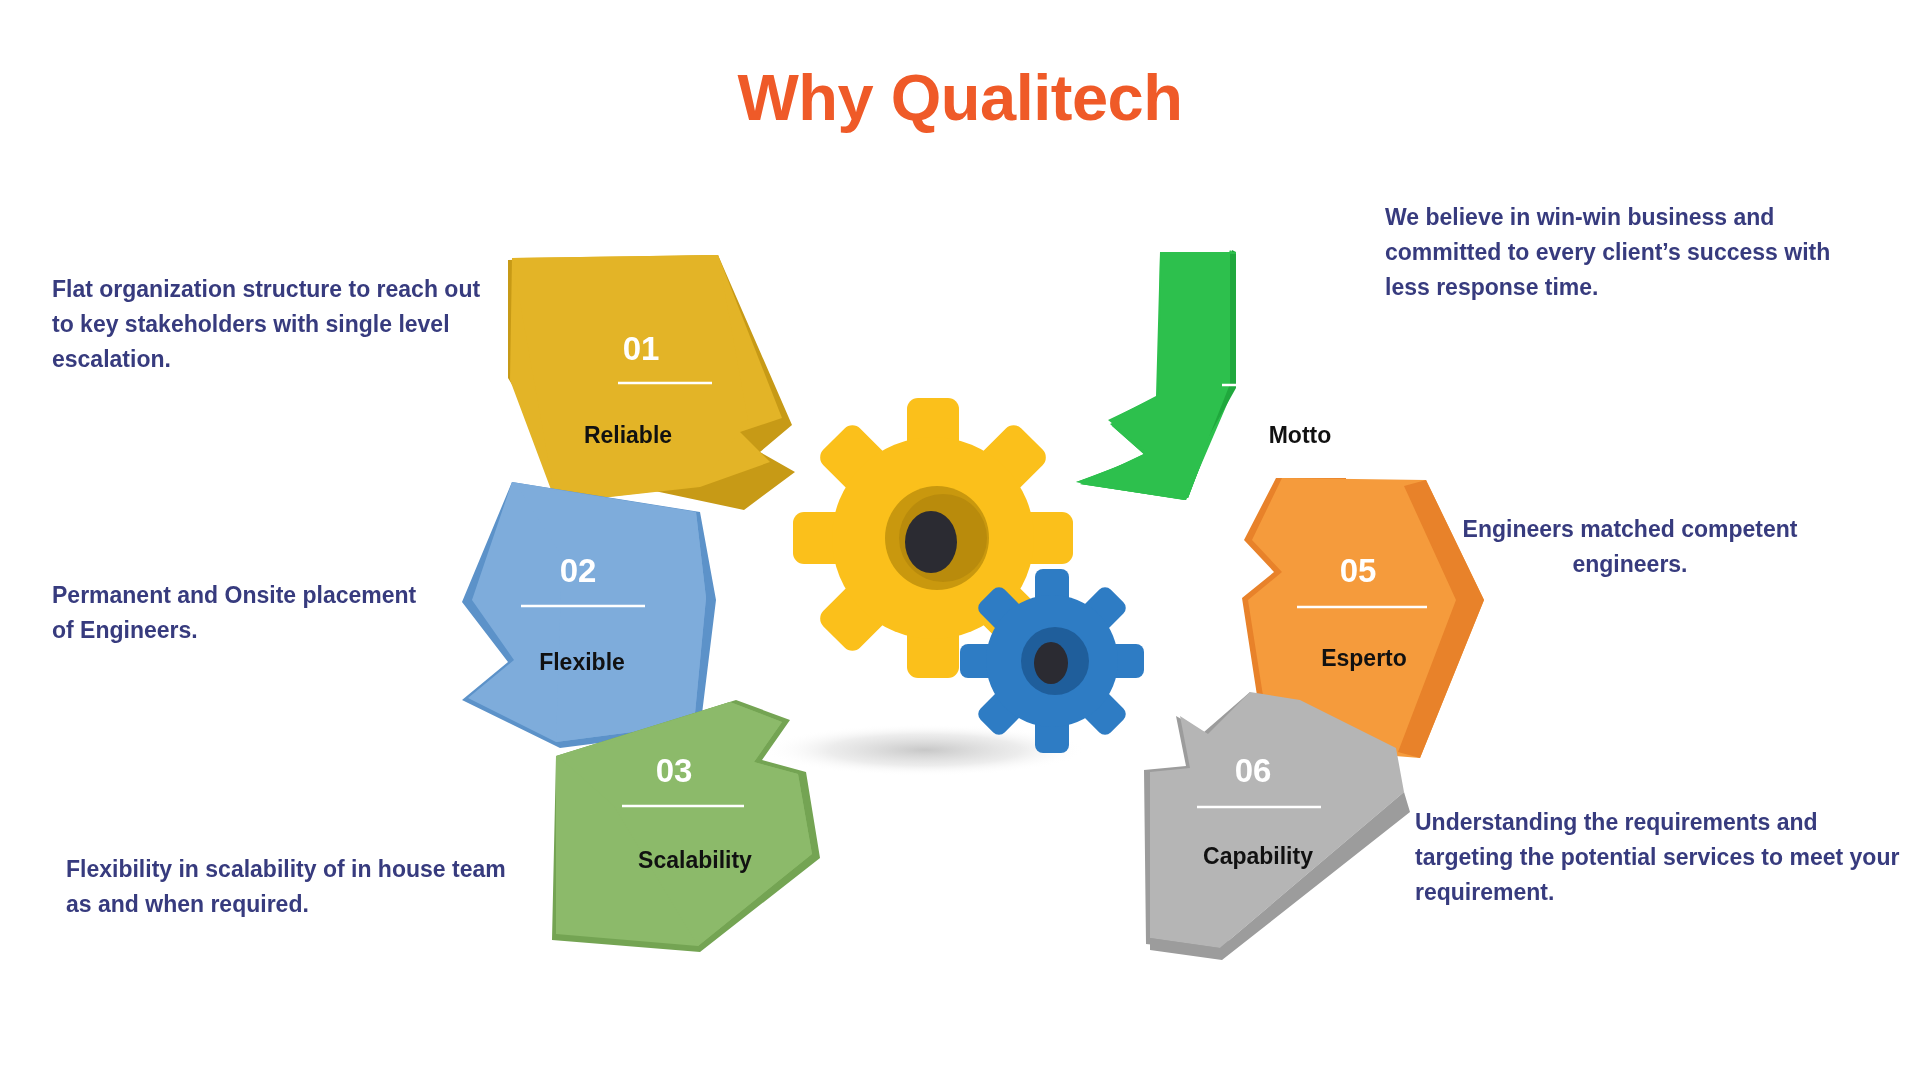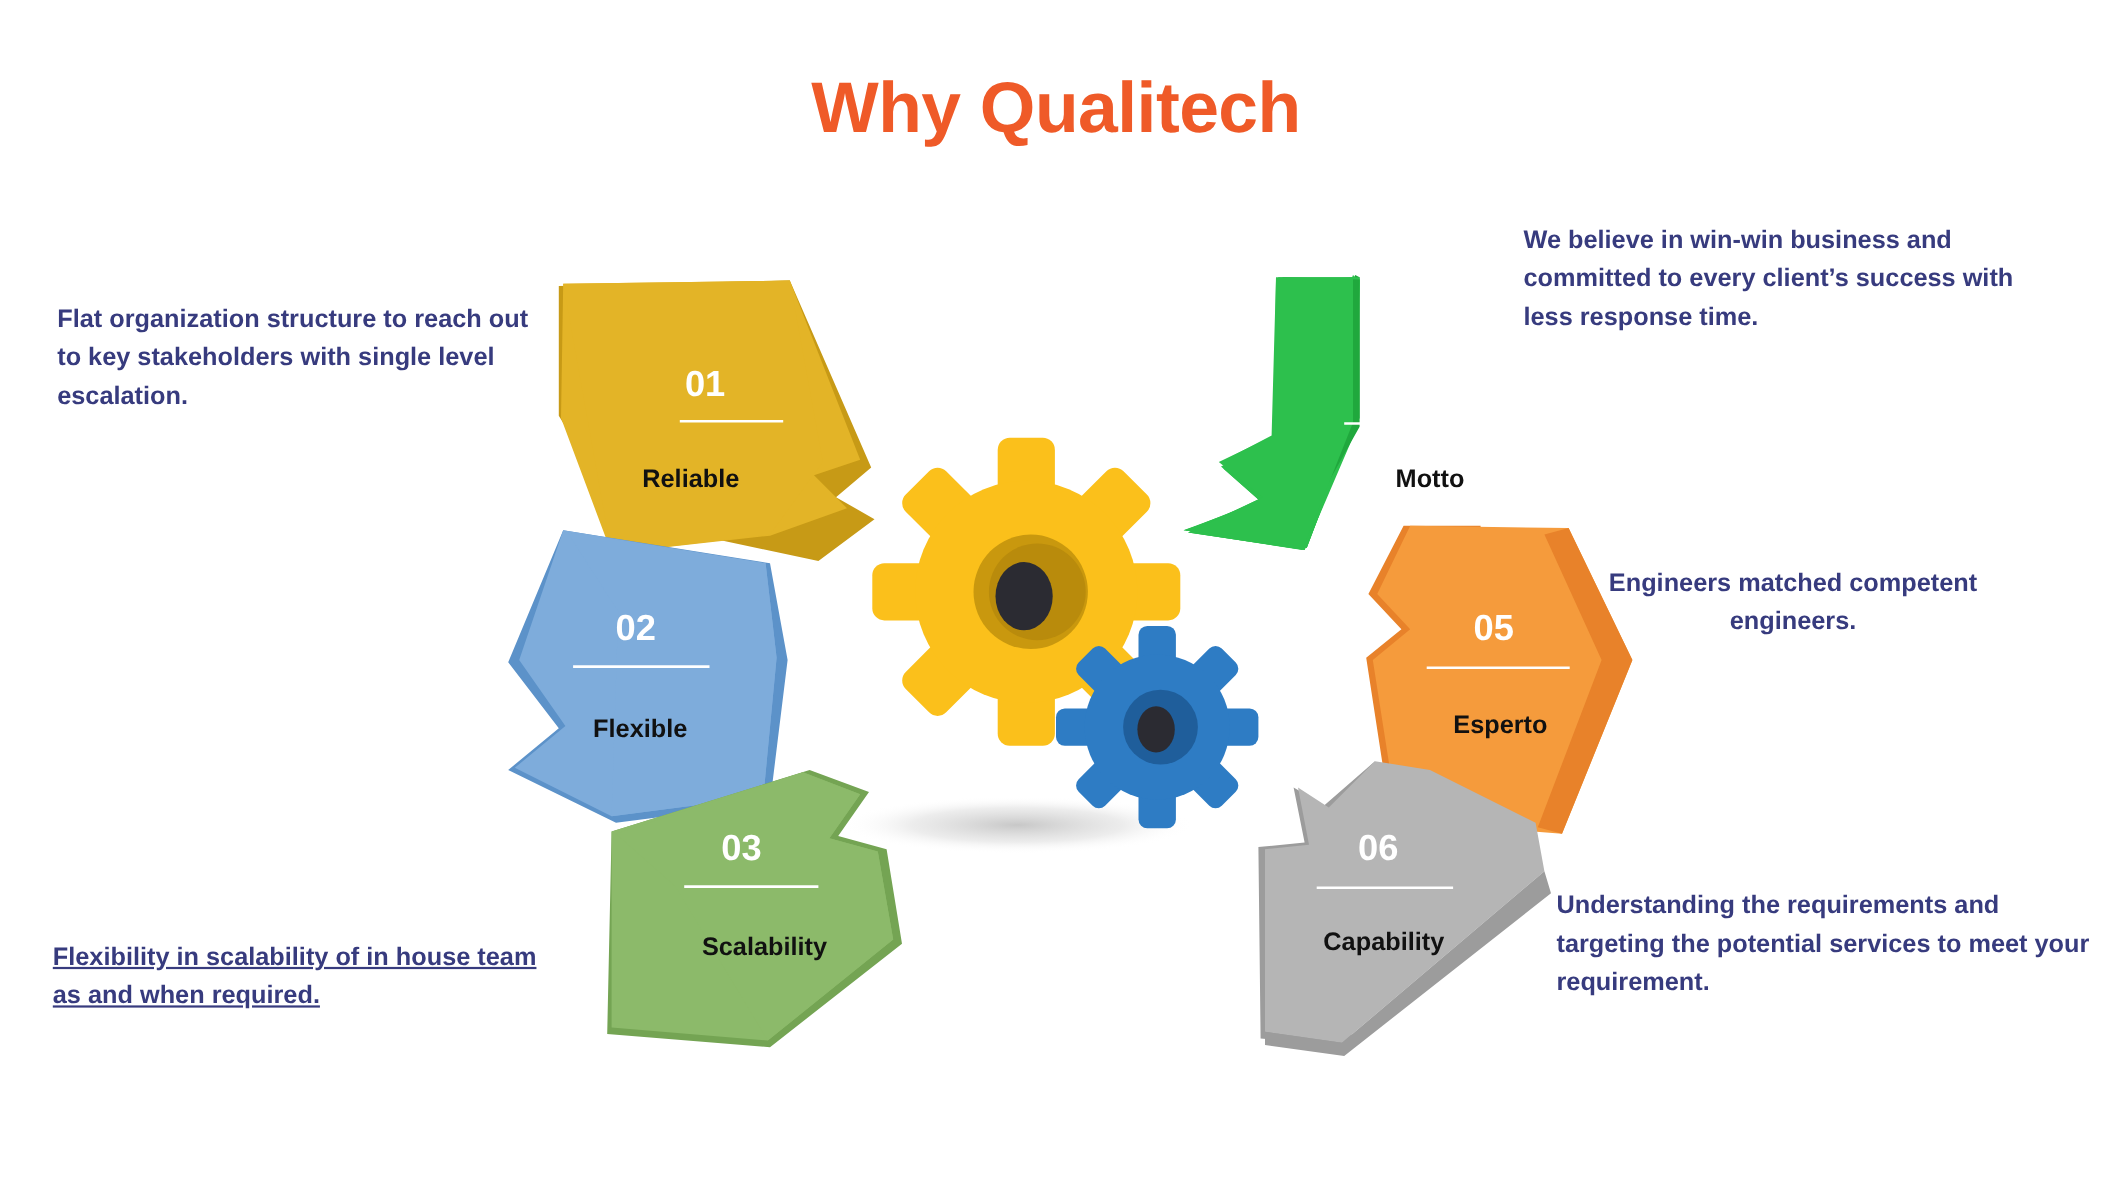--- a/index.html
+++ b/index.html
@@ -31,21 +31,21 @@
     color:#373B7E;
     font-weight:bold;
     font-size:23px;
     line-height:1.52;
   }
   .desc.left-align{text-align:left;}
   .desc.center-align{text-align:center;}
 
   #desc-01{left:52px;  top:272px; width:430px;}
   #desc-02{left:52px;  top:578px; width:380px;}
-  #desc-03{left:48px;  top:852px; width:470px;text-decoration:underline;}
+  #desc-03{left:66px;  top:852px; width:470px;}
   #desc-04{left:1385px;top:200px; width:450px;}
   #desc-05{left:1430px;top:512px; width:400px;}
   #desc-06{left:1415px;top:805px; width:490px;}
 
   
   #diagram{position:absolute;left:0;top:0;width:1920px;height:1080px;}
 
   .seg-num{
     font-family:"Liberation Sans", sans-serif;
     font-weight:bold;
@@ -63,20 +63,21 @@
   .seg-rule{stroke:#ffffff;stroke-width:2.4;}
 </style>
 </head>
 <body>
 
 <div id="stage">
 
   <div class="title">Why Qualitech</div>
 
   <div class="desc left-align" id="desc-01">Flat organization structure to reach out to key stakeholders with single level escalation.</div>
+  <div class="desc left-align" id="desc-02">Permanent and Onsite placement of Engineers.</div>
   <div class="desc left-align" id="desc-03">Flexibility in scalability of in house team as and when required.</div>
   <div class="desc left-align" id="desc-04">We believe in win-win business and committed to every client’s success with less response time.</div>
   <div class="desc center-align" id="desc-05">Engineers matched competent engineers.</div>
   <div class="desc left-align" id="desc-06">Understanding the requirements and targeting the potential services to meet your requirement.</div>
 
   <svg id="diagram" viewBox="0 0 1920 1080">
     <defs>
       <radialGradient id="gshadow" cx="50%" cy="50%" r="50%">
         <stop offset="0%" stop-color="#9a9a9a" stop-opacity="0.55"></stop>
         <stop offset="60%" stop-color="#b5b5b5" stop-opacity="0.25"></stop>

